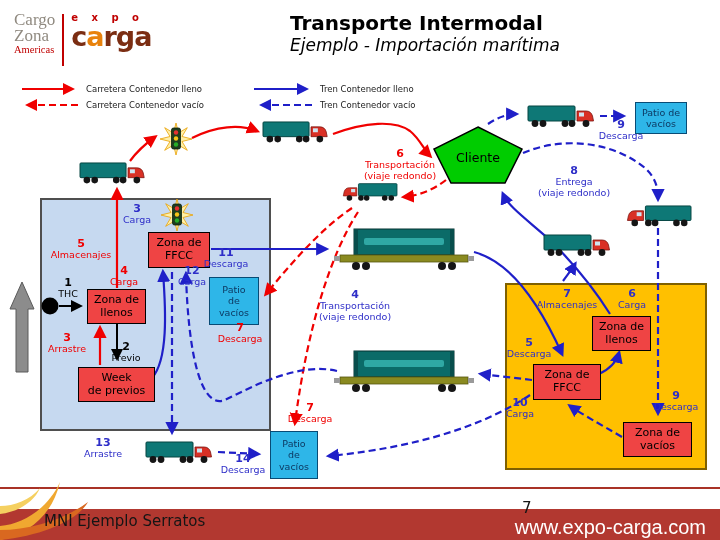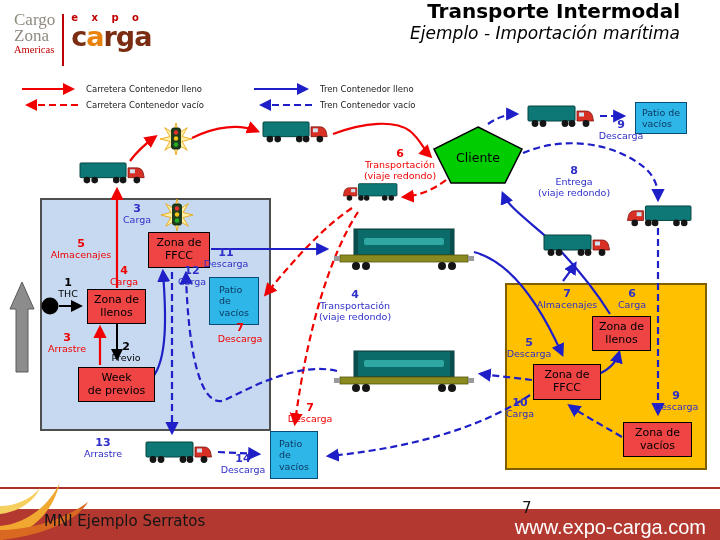--- a/index.html
+++ b/index.html
@@ -8,38 +8,38 @@
 
   
   .logo{left:14px;top:12px;display:flex;align-items:flex-start;}
   .logo-left{font-family:"Liberation Serif",serif;color:#908a80;font-size:17px;line-height:0.92;}
   .logo-americas{display:block;color:#c00000;font-size:10.5px;margin-top:2px;}
   .logo-divider{width:2px;height:52px;background:#c00000;margin:2px 7px 0 7px;}
   .expo-top{display:block;color:#c00000;font-weight:bold;font-size:10px;letter-spacing:5px;}
   .expo-main{display:block;color:#7b2d12;font-weight:bold;font-size:27px;line-height:1;letter-spacing:-1px;}
   .expo-main .accent{color:#e8820c;}
 
-  .title-block{left:290px;top:0;width:390px;text-align:right;color:#000;}
+  .title-block{left:290px;top:12px;width:390px;text-align:left;color:#000;}
   .title-main{font-size:20px;font-weight:bold;line-height:1.15;}
   .title-sub{font-size:17px;font-style:italic;}
 
   
   .leg{font-size:8.5px;color:#222;white-space:nowrap;}
   .leg1{left:86px;top:84px;} .leg2{left:86px;top:100px;}
   .leg3{left:320px;top:84px;} .leg4{left:320px;top:100px;}
 
   
   .port{left:40px;top:198px;width:227px;height:229px;background:#c6d9f0;border:2px solid#4f4f4f;}
   .terminal{left:505px;top:283px;width:198px;height:183px;background:#ffc000;border:2px solid #7f6000;}
 
   
   .zbox{background:#ef4444;border:1.5px solid #000;display:flex;align-items:center;justify-content:center;
         text-align:center;font-size:11px;color:#000;white-space:pre-line;line-height:1.15;}
   .pbox{background:#2eb6e8;border:1.5px solid #084b75;display:flex;align-items:center;justify-content:center;
-        text-align:left;font-size:9.5px;color:#0d3a63;white-space:pre-line;line-height:1.2;}
+        text-align:center;font-size:9.5px;color:#0d3a63;white-space:pre-line;line-height:1.2;}
   .z-ffcc-l{left:148px;top:232px;width:60px;height:34px;}
   .z-llenos-l{left:87px;top:289px;width:57px;height:33px;}
   .z-previos{left:78px;top:367px;width:75px;height:33px;}
   .p-left{left:209px;top:277px;width:48px;height:46px;}
   .p-top{left:635px;top:102px;width:50px;height:30px;}
   .p-bottom{left:270px;top:431px;width:46px;height:46px;}
   .z-llenos-r{left:592px;top:316px;width:57px;height:33px;}
   .z-ffcc-r{left:533px;top:364px;width:66px;height:34px;}
   .z-vacios-r{left:623px;top:422px;width:67px;height:33px;}
   .cliente-label{left:434px;top:150px;width:88px;text-align:center;font-size:12.5px;color:#000;}

